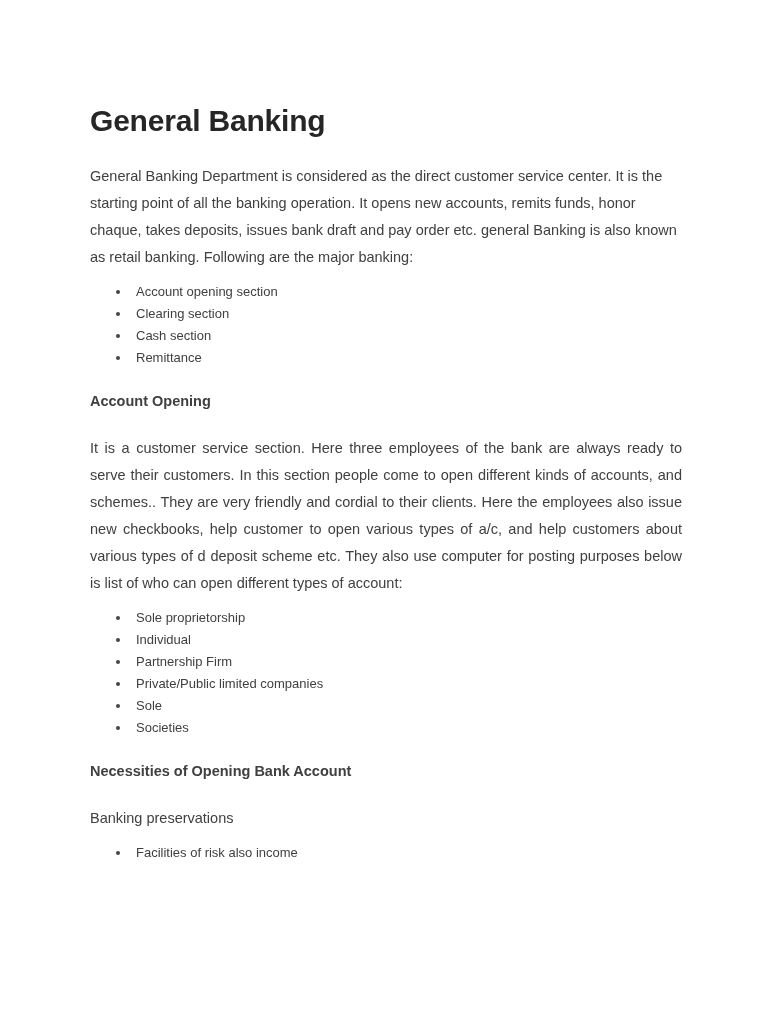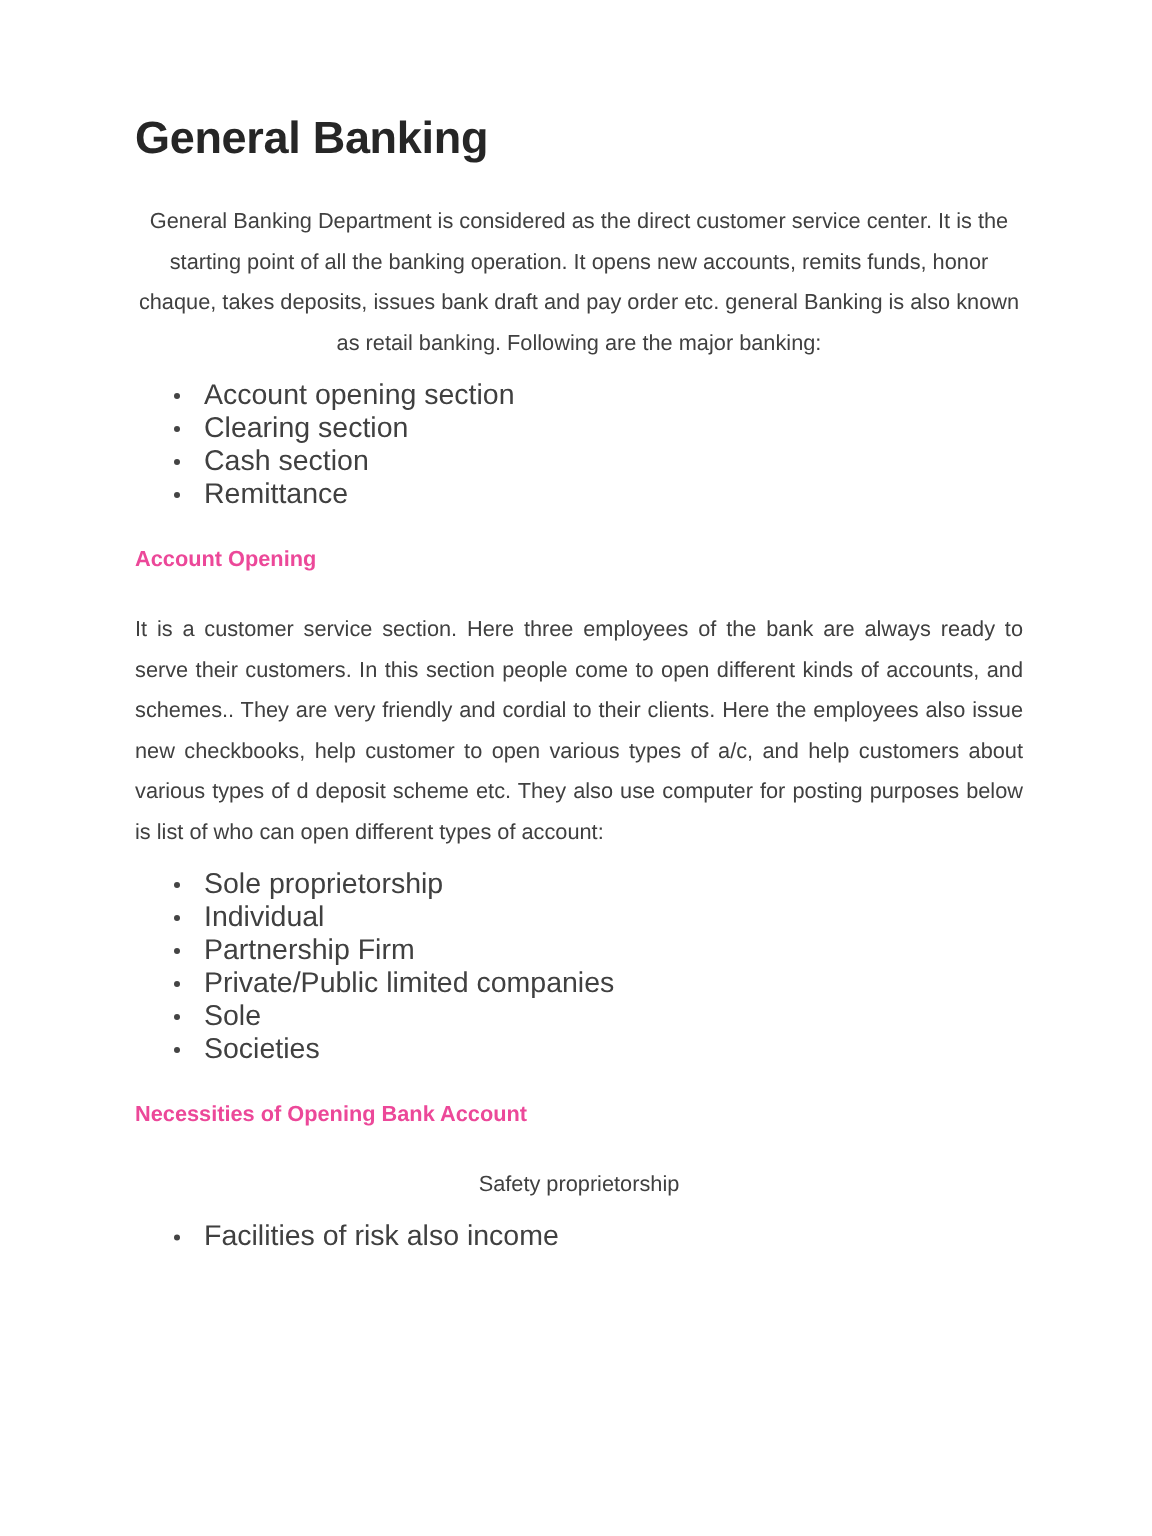--- a/index.html
+++ b/index.html
@@ -18,57 +18,57 @@
     position: relative;
     width: 768px;
     height: 1024px;
     background: #ffffff;
     padding: 0;
     overflow: hidden;
   }
   .content {
     position: absolute;
     left: 90px;
-    top: 76px;
+    top: 104px;
     width: 592px;
   }
   h1.doc-title {
     font-size: 30px;
     font-weight: bold;
     color: #262626;
     margin: 0 0 24px 0;
     line-height: 1.15;
     letter-spacing: -0.2px;
   }
   p.body-text {
     font-size: 14.5px;
     line-height: 27px;
     color: #404040;
     margin: 0 0 10px 0;
-    text-align: center;
+    text-align: left;
   }
   p.body-text.justified {
     text-align: justify;
     text-justify: inter-word;
   }
   h2.section-heading {
     font-size: 14.5px;
     font-weight: bold;
-    color: #ec4899;
+    color: #404040;
     margin: 22px 0 24px 0;
     line-height: 20px;
   }
   ul.bullets {
     list-style: none;
     margin: 8px 0 14px 0;
     padding: 0;
   }
   ul.bullets li {
     position: relative;
-    font-size: 19px;
+    font-size: 13px;
     line-height: 22px;
     color: #404040;
     padding-left: 46px;
     margin: 0;
   }
   ul.bullets li .bullet-dot {
     position: absolute;
     left: 26px;
     top: 9px;
     width: 4px;
@@ -132,21 +132,21 @@
         <span>Sole</span>
       </li>
       <li>
         <span class="bullet-dot"></span>
         <span>Societies</span>
       </li>
     </ul>
 
     <h2 class="section-heading">Necessities of Opening Bank Account</h2>
 
-    <p class="body-text">Safety proprietorship</p>
+    <p class="body-text">Banking preservations</p>
 
     <ul class="bullets">
       <li>
         <span class="bullet-dot"></span>
         <span>Facilities of risk also income</span>
       </li>
     </ul>
 
   </div>
 </div>

